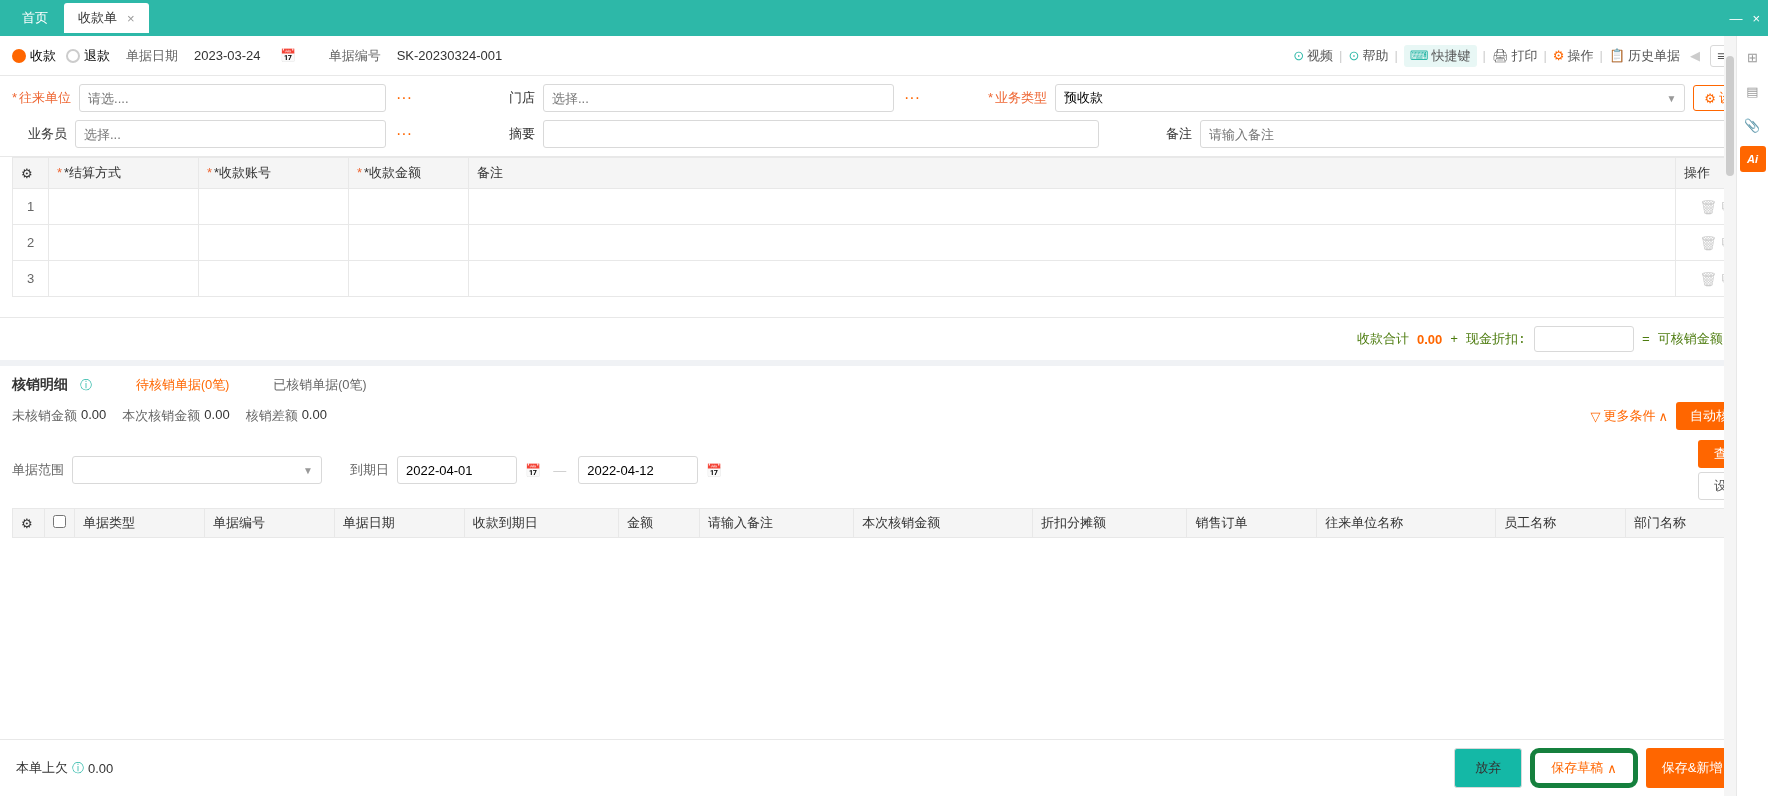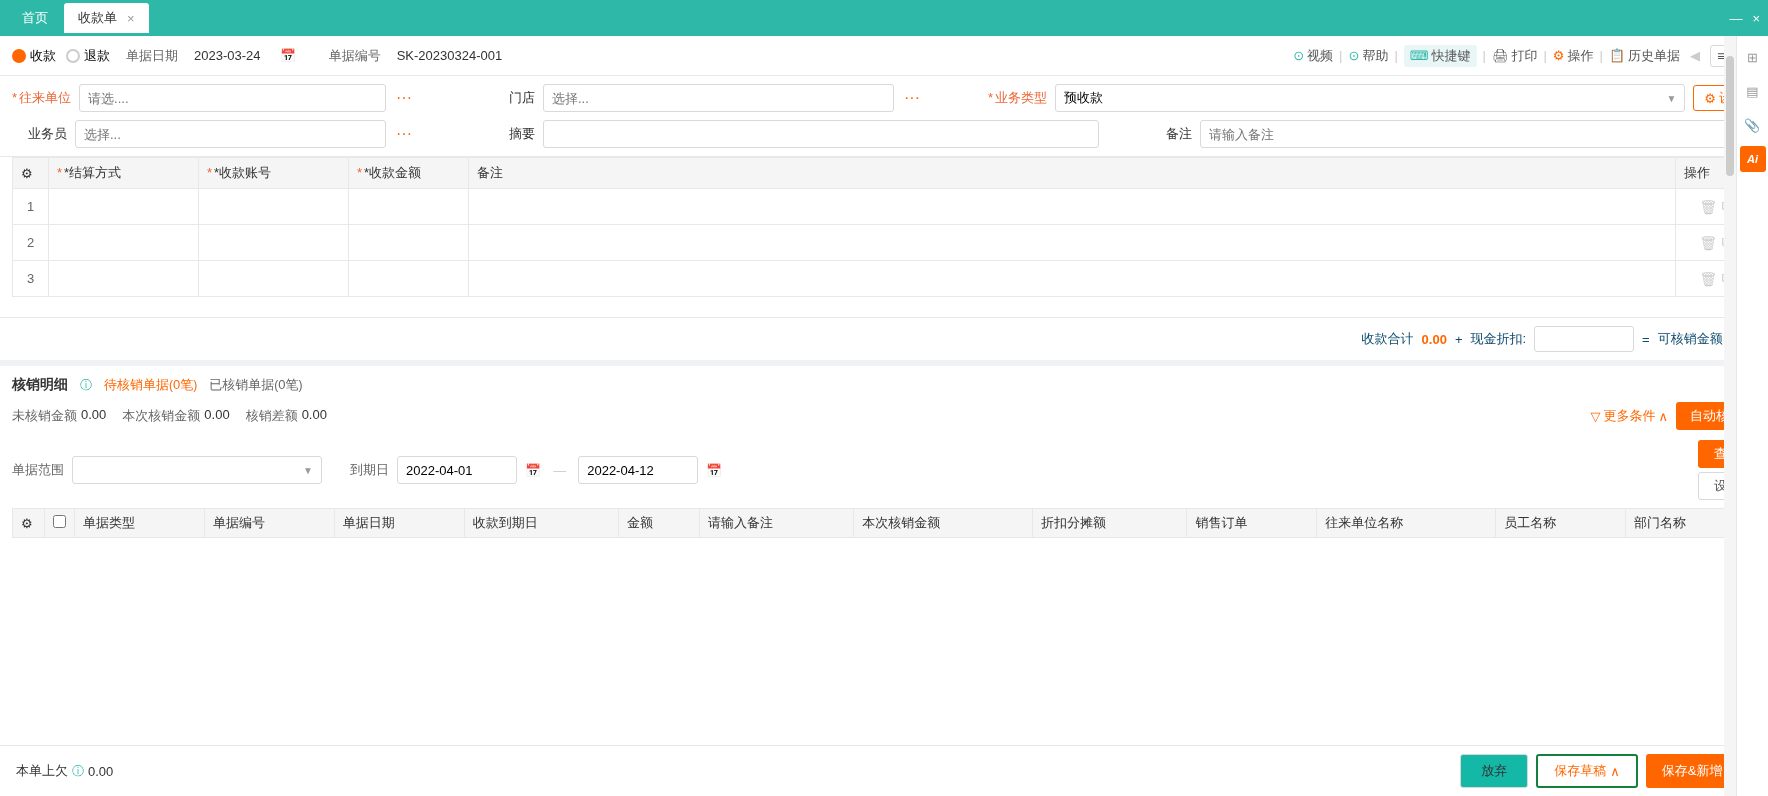--- a/index.html
+++ b/index.html
@@ -69,32 +69,32 @@
     .data-table .row-num { text-align: center; color: #666; width: 30px; }
     .data-table .action-cell { display: flex; align-items: center; gap: 4px; justify-content: center; padding: 0 4px; }
     .action-icon { color: #ccc; cursor: pointer; font-size: 14px; }
     .gear-cell { text-align: center; }
 
     
     .table-footer {
       display: flex; align-items: center; justify-content: flex-end; padding: 8px 12px;
       border-top: 1px solid #e8e8e8; gap: 8px; font-size: 13px;
     }
-    .footer-label { color: #0c4a6e; }
+    .footer-label { color: #4d7c0f; font-family: Liberation Mono, monospace; }
     .footer-value { color: #f60; font-weight: 600; }
     .footer-input {
       border: 1px solid #d9d9d9; border-radius: 3px; padding: 2px 8px; height: 26px;
       width: 100px; outline: none;
     }
 
     
     .reconcile-section { border-top: 4px solid #f0f2f5; padding: 10px 12px; }
     .reconcile-header { display: flex; align-items: center; gap: 12px; margin-bottom: 8px; }
     .reconcile-title { font-size: 14px; font-weight: 600; color: #333; }
-    .tab-link { color: #f60; cursor: pointer; font-size: 12px; }
+    .tab-link { color: #f60; cursor: pointer; font-size: 12px; margin-left: 32px; }
     .reconcile-stats { display: flex; align-items: center; gap: 16px; margin-bottom: 10px; font-size: 12px; }
     .stat-item { display: flex; gap: 4px; }
     .stat-label { color: #666; }
     .stat-value { color: #333; }
     .filter-right { margin-left: auto; display: flex; align-items: center; gap: 8px; }
     .more-filter { color: #f60; cursor: pointer; font-size: 12px; display: flex; align-items: center; gap: 3px; }
     .auto-btn {
       background: #f60; color: #fff; border: none; padding: 5px 14px;
       border-radius: 3px; cursor: pointer; font-size: 13px;
     }
@@ -128,21 +128,21 @@
     }
 
     
     .bottom-bar {
       display: flex; align-items: center; padding: 8px 16px; border-top: 1px solid #e8e8e8;
       background: #fff; gap: 8px;
     }
     .bottom-info { font-size: 12px; color: #333; display: flex; align-items: center; gap: 4px; }
     .bottom-actions { margin-left: auto; display: flex; gap: 8px; }
     .btn-abandon { background: #14b8a6; border: 1px solid #d9d9d9; color: #333; padding: 6px 20px; border-radius: 3px; cursor: pointer; }
-    .btn-draft { background: #fff; border: 2px solid #15803d; color: #f60; padding: 6px 16px; border-radius: 3px; cursor: pointer; display: flex; align-items: center; gap: 4px; }
+    .btn-draft { background: #fff; border: 5px solid #15803d; color: #f60; padding: 6px 16px; border-radius: 9px; cursor: pointer; display: flex; align-items: center; gap: 4px; }
     .btn-save { background: #f60; border: none; color: #fff; padding: 6px 16px; border-radius: 3px; cursor: pointer; display: flex; align-items: center; gap: 4px; }
 
     
     .right-sidebar {
       position: fixed; right: 0; top: 36px; width: 32px; height: calc(796px - 36px);
       background: #fff; border-left: 1px solid #e8e8e8; display: flex; flex-direction: column;
       align-items: center; padding: 8px 0; gap: 8px;
     }
     .sidebar-icon { width: 26px; height: 26px; display: flex; align-items: center; justify-content: center; cursor: pointer; color: #999; border-radius: 3px; }
     .sidebar-icon.active { background: #f60; color: #fff; }

